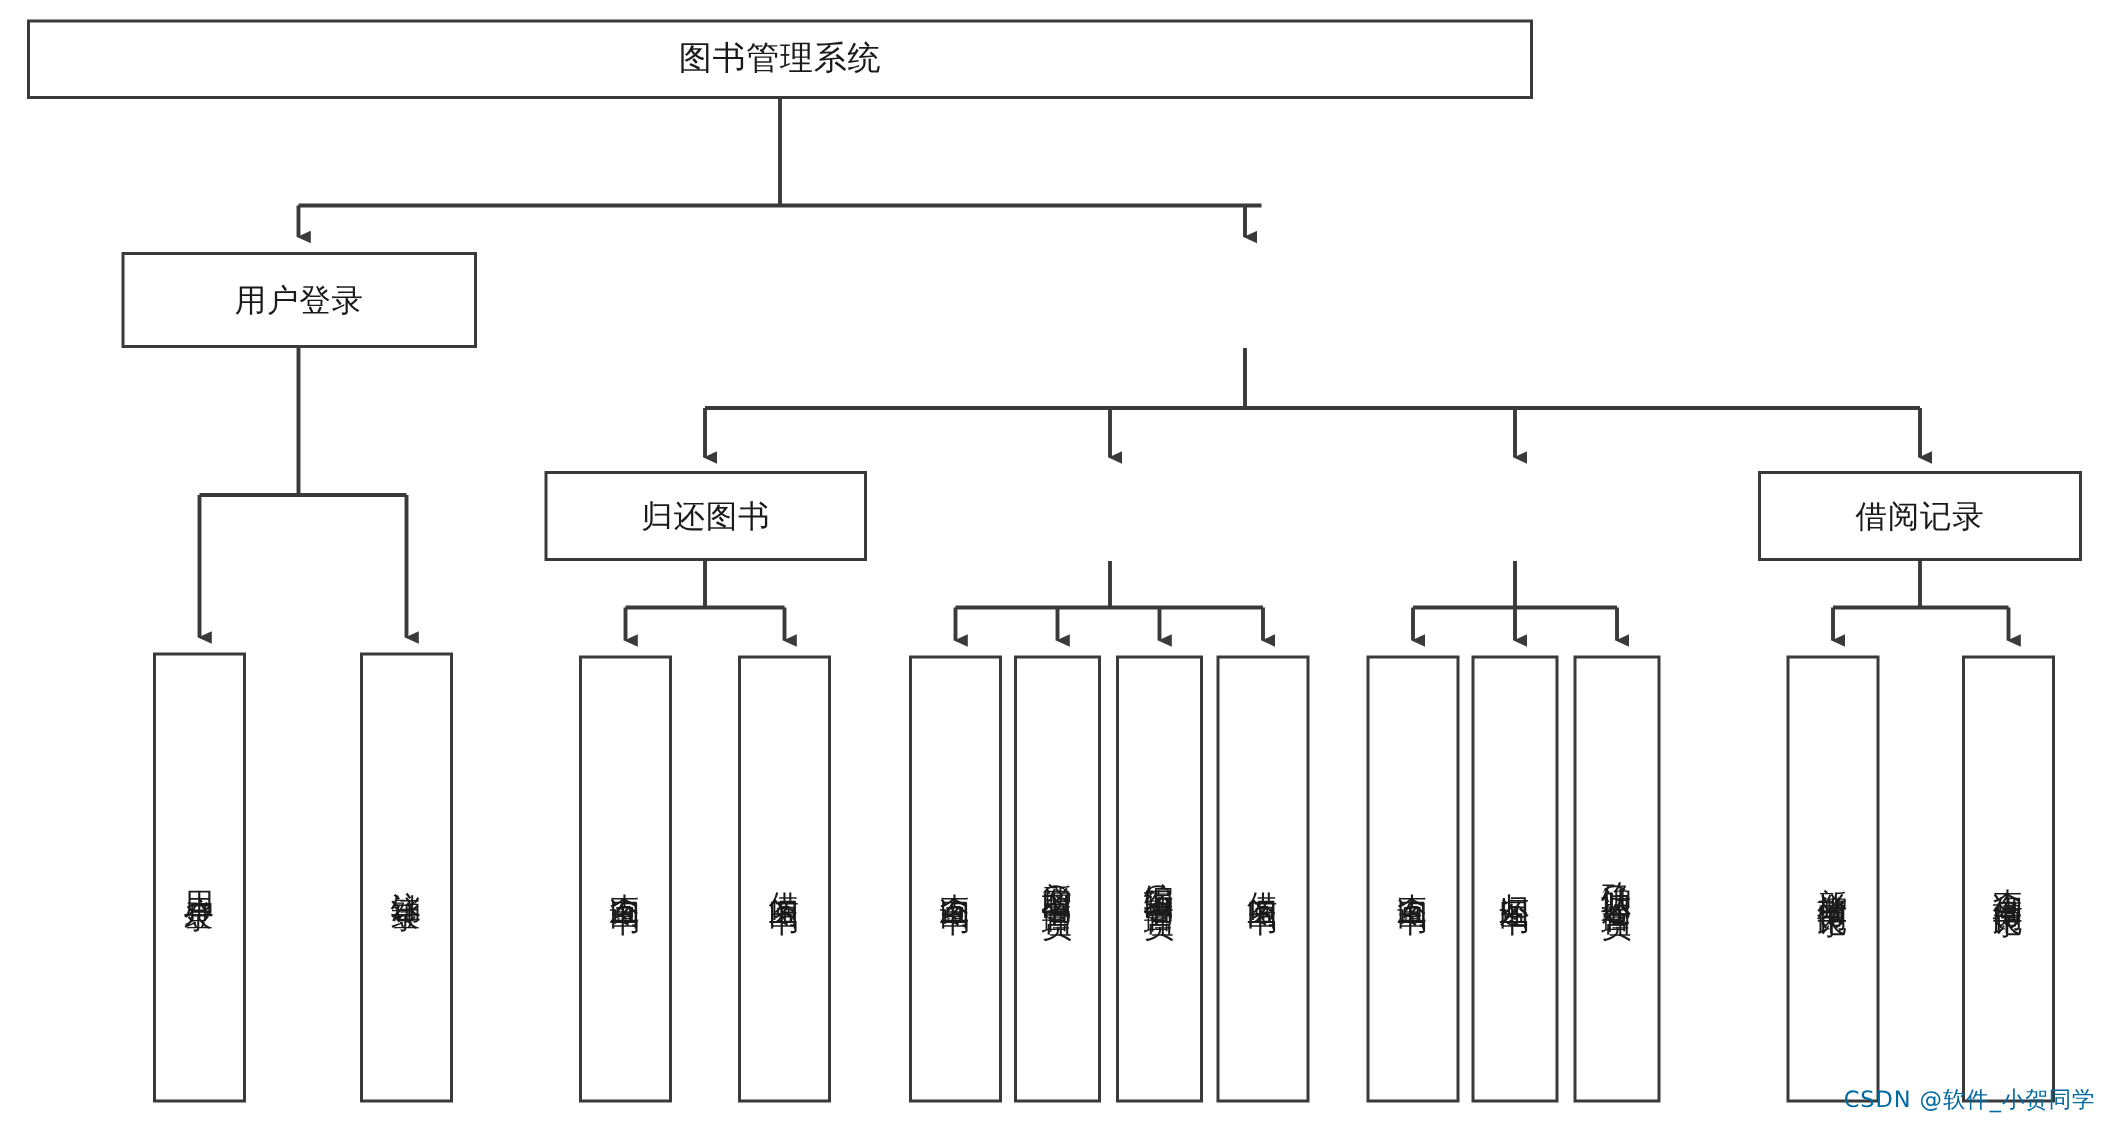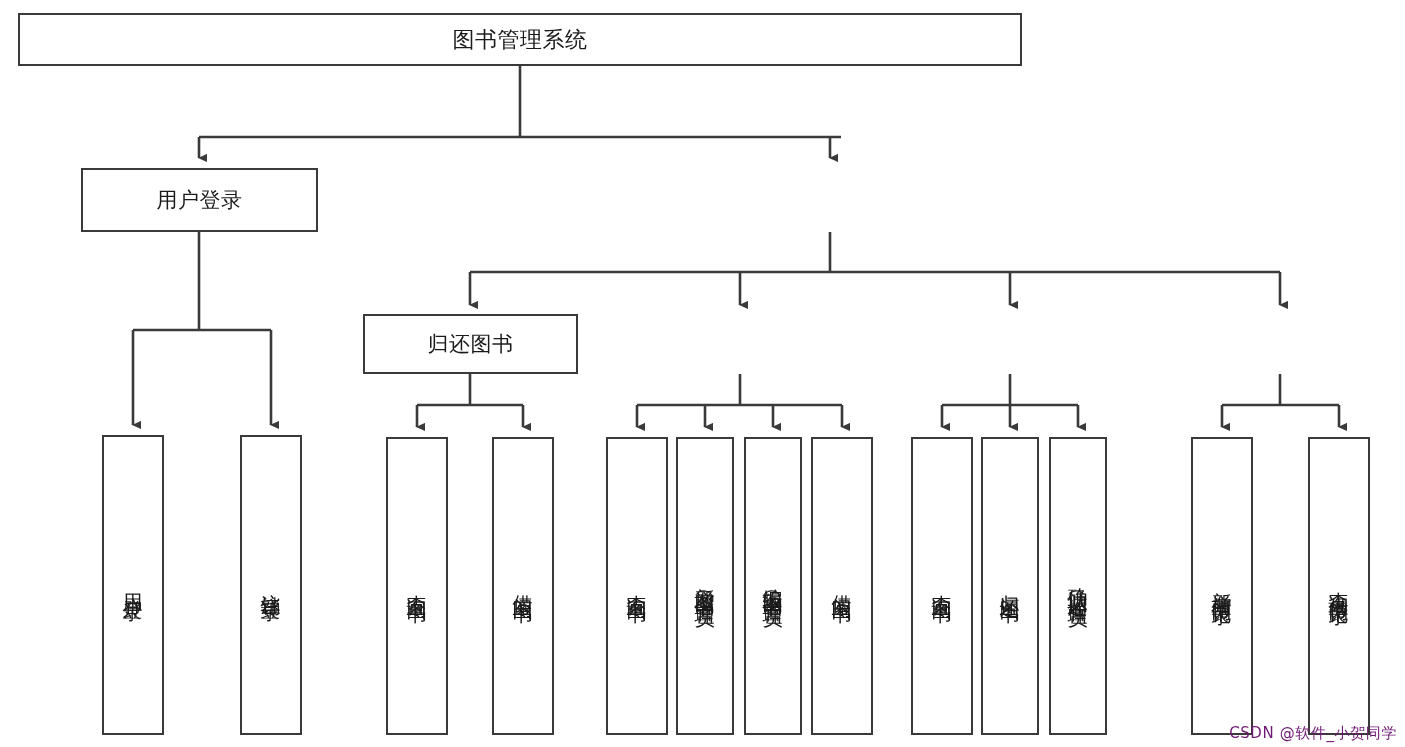--- a/index.html
+++ b/index.html
@@ -60,21 +60,21 @@
     text-orientation: upright;
     font-size: 20px;
     letter-spacing: 3px;
     line-height: 1;
   }
   #watermark {
     position: absolute;
     right: 8px;
     bottom: 4px;
     font-size: 15px;
-    color: #701a75;
+    color: #0369a1;
     letter-spacing: 0.6px;
     white-space: nowrap;
     user-select: none;
   }
 </style>
 </head>
 <body>
 
 <div id="diagram-root">
 
@@ -132,20 +132,23 @@
     <span class="node-label">图书管理系统</span>
   </div>
 
   <div class="node horizontal" style="left:81px; top:168px; width:237px; height:64px;">
     <span class="node-label">用户登录</span>
   </div>
 
   <div class="node horizontal" style="left:363px; top:314px; width:215px; height:60px;">
     <span class="node-label">归还图书</span>
   </div>
+  <div class="node horizontal" style="left:1172px; top:314px; width:216px; height:60px;">
+    <span class="node-label">借阅记录</span>
+  </div>
 
   <div class="node vertical" style="left:102px; top:435px; width:62px; height:300px;">
     <span class="node-label">用户登录</span>
   </div>
   <div class="node vertical" style="left:240px; top:435px; width:62px; height:300px;">
     <span class="node-label">注销登录</span>
   </div>
 
   <div class="node vertical" style="left:386px; top:437px; width:62px; height:298px;">
     <span class="node-label">查询图书</span>

